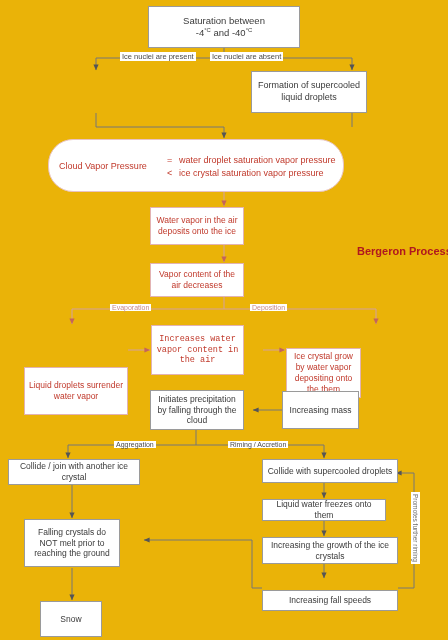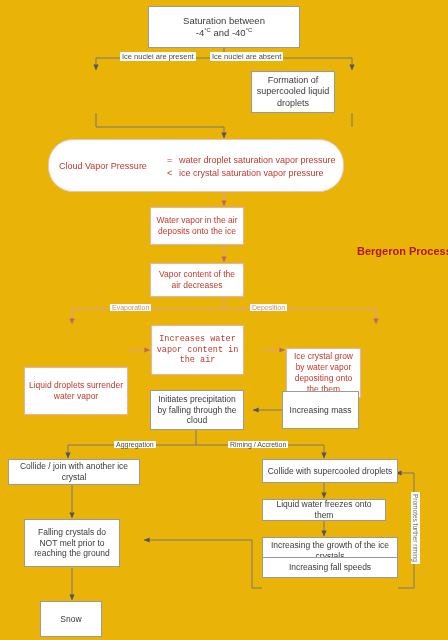--- a/index.html
+++ b/index.html
@@ -146,21 +146,21 @@
   <div class="node gray" style="left:148px; top:6px; width:152px; height:42px; font-size:9.5px;">
     <span class="txt">
       <span>Saturation between</span><br>
       <span>-4</span><sup class="deg">°C</sup><span> and </span><span>-40</span><sup class="deg">°C</sup>
     </span>
   </div>
 
   <div class="edge-label gray" style="left:120px; top:52px; font-size:7.5px;">Ice nuclei are present</div>
   <div class="edge-label gray" style="left:210px; top:52px; font-size:7.5px;">Ice nuclei are absent</div>
 
-  <div class="node gray" style="left:251px; top:71px; width:84px; height:42px; font-size:9px;">
+  <div class="node gray" style="left:251px; top:71px; width:116px; height:42px; font-size:9px;">
     <span class="txt">Formation of supercooled liquid droplets</span>
   </div>
 
   <div class="cvp" style="left:48px; top:139px; width:296px; height:53px; font-size:9px;border-radius:25px;">
     <div class="cvp-left">Cloud Vapor Pressure</div>
     <div class="cvp-right">
       <div class="cvp-line">
         <span class="op">=</span><span>water droplet saturation vapor pressure</span>
       </div>
       <div class="cvp-line">
@@ -208,21 +208,21 @@
 
   <div class="node gray" style="left:262px; top:459px; width:136px; height:24px; font-size:8.5px;">
     <span class="txt">Collide with supercooled droplets</span>
   </div>
   <div class="node gray" style="left:262px; top:499px; width:124px; height:22px; font-size:8.5px;">
     <span class="txt">Liquid water freezes onto them</span>
   </div>
   <div class="node gray" style="left:262px; top:537px; width:136px; height:27px; font-size:8.5px;">
     <span class="txt">Increasing the growth of the ice crystals</span>
   </div>
-  <div class="node gray" style="left:262px; top:557px; width:136px; height:21px; font-size:8.5px;">
+  <div class="node gray" style="left:262px; top:590px; width:136px; height:21px; font-size:8.5px;">
     <span class="txt">Increasing fall speeds</span>
   </div>
 
   <div class="vert-label" style="left:420px; top:492px; font-size:6.5px;">Promotes further riming</div>
 
   <div class="node gray" style="left:24px; top:519px; width:96px; height:48px; font-size:8.5px;">
     <span class="txt">Falling crystals do NOT melt prior to reaching the ground</span>
   </div>
 
   <div class="node gray" style="left:40px; top:601px; width:62px; height:36px; font-size:8.5px;">

